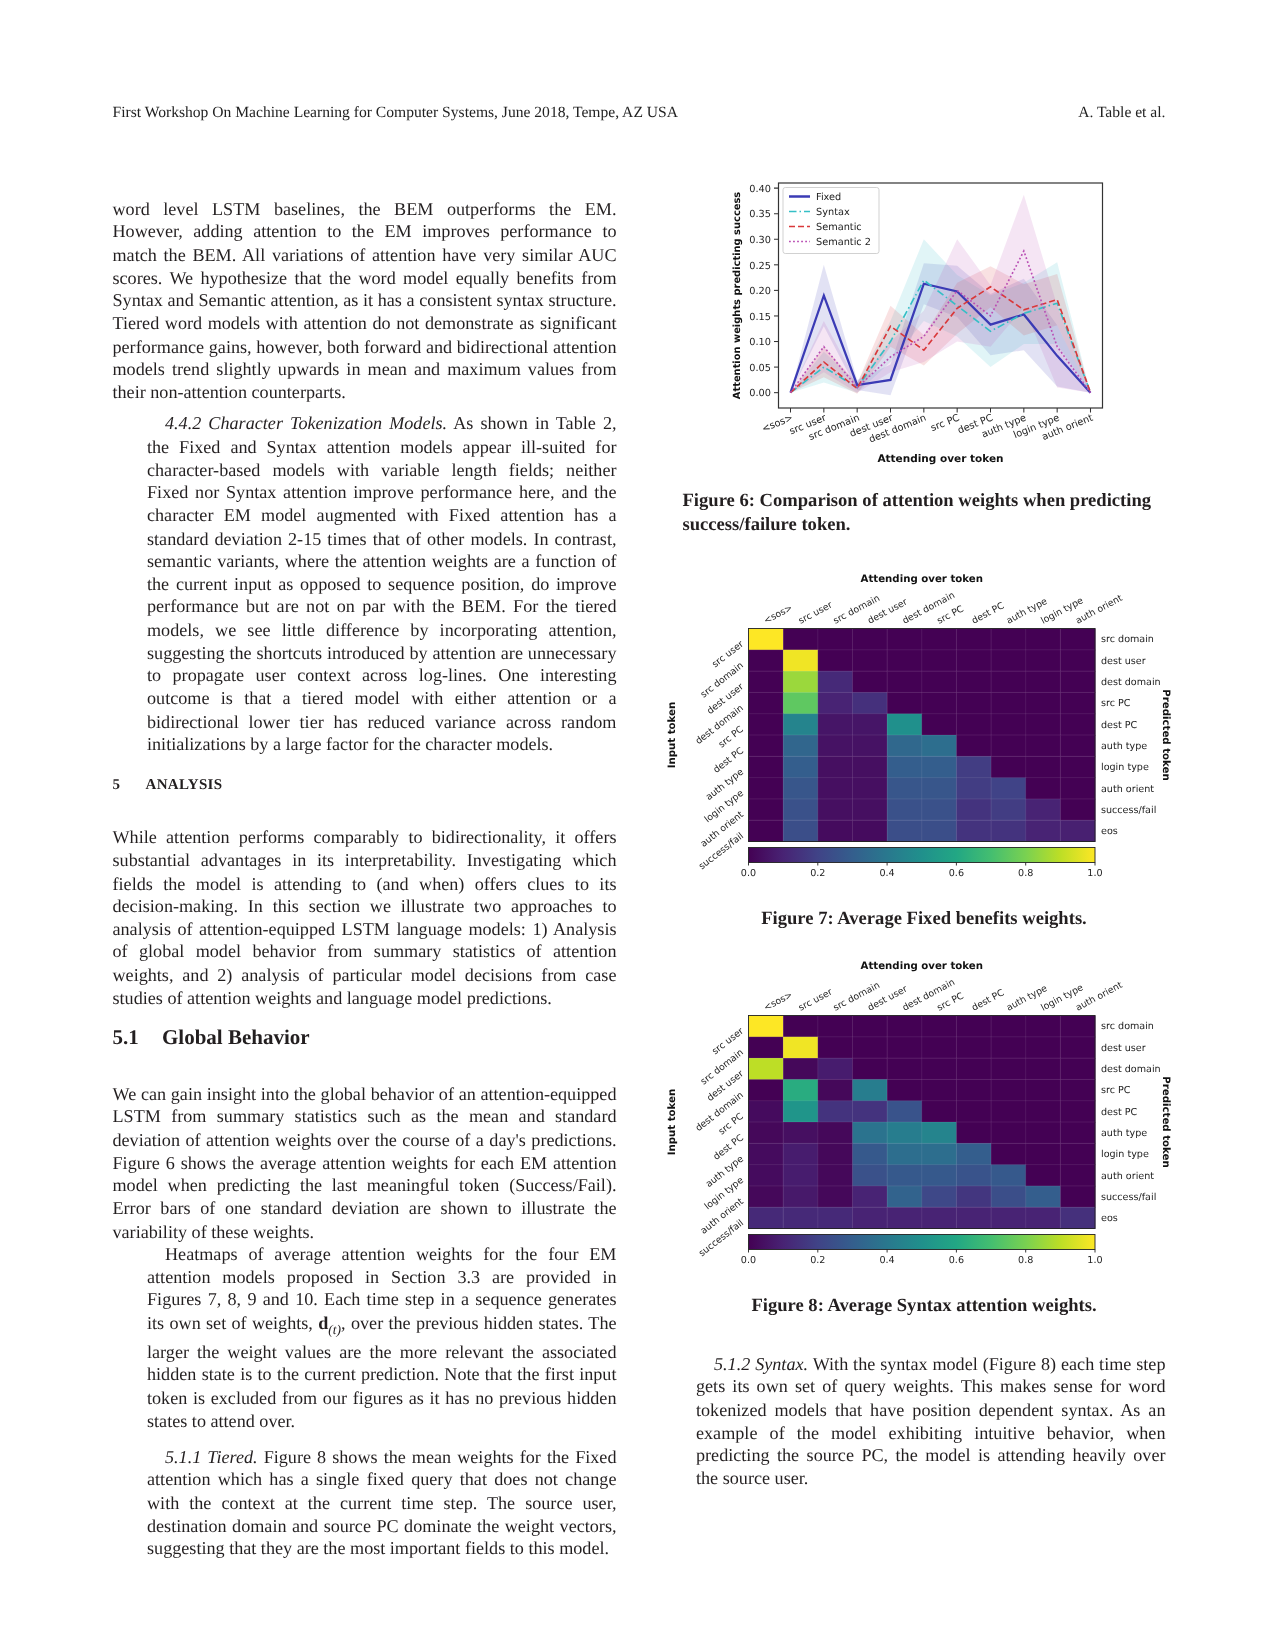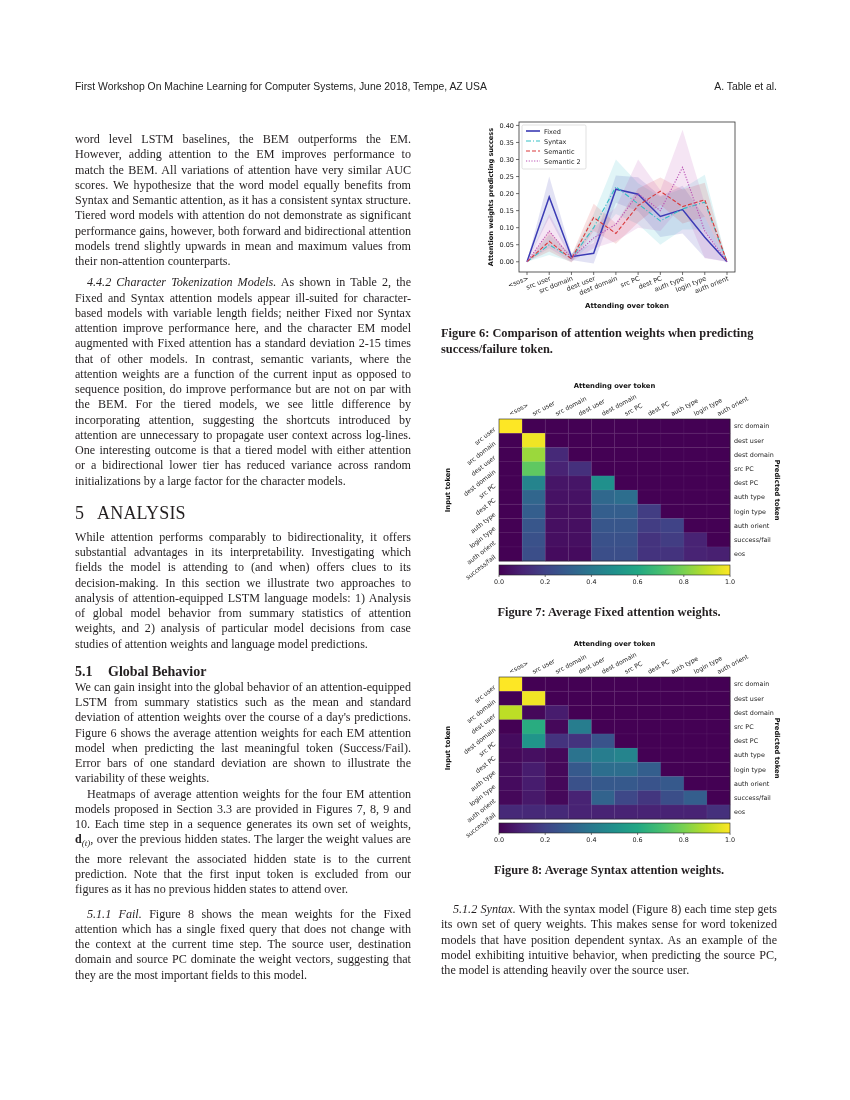--- a/index.html
+++ b/index.html
@@ -1,34 +1,34 @@
 <!DOCTYPE html>
 <html><head>
 <meta charset="utf-8">
 <style>
   * { box-sizing: border-box; margin: 0; padding: 0; }
   html, body { width: 850px; height: 1100px; background: #ffffff; }
   body { position: relative; font-family: "Liberation Serif", "DejaVu Serif", serif; color: #231f20; overflow: hidden; }
 
-  .running-head { position: absolute; top: 81px; left: 75px; width: 702px; font-family: Liberation Sans, sans-serif; font-size: 10.4px; display: flex; justify-content: space-between; color: #222; gap: 28px; }
+  .running-head { position: absolute; top: 70px; left: 75px; width: 702px; font-family: Liberation Serif, serif; font-size: 10.4px; display: flex; justify-content: space-between; color: #222; gap: 28px; }
 
   .col-left { position: absolute; left: 75px; top: 132px; width: 336px; }
   .col-right { position: absolute; left: 441px; top: 112px; width: 336px; }
 
   p.body { font-size: 12.1px; line-height: 15.25px; text-align: justify; hyphens: auto; }
-  p.indent { text-indent: 12px; }
+  p.indent { text-indent: 12px; margin-left: 23px; }
   .subsub { font-style: italic; }
   .gap { height: 6px; }
 
-  h2.sec { font-size: 18px; font-weight: normal; margin-top: 14px; margin-bottom: 6px; letter-spacing: 0.2px; }
+  h2.sec { font-size: 10px; font-weight: bold; margin-top: 14px; margin-bottom: 22px; letter-spacing: 0.2px; }
   h2.sec .num { display: inline-block; width: 22px; }
-  h3.subsec { font-size: 14px; font-weight: bold; margin-top: 12px; margin-bottom: 0; }
+  h3.subsec { font-size: 14px; font-weight: bold; margin-top: 12px; margin-bottom: 21px; }
   h3.subsec .num { display: inline-block; width: 33px; }
 
-  .caption { font-size: 12.4px; font-weight: bold; line-height: 15.5px; }
+  .caption { font-size: 12.4px; font-weight: bold; line-height: 15.5px; margin-left: 14px; }
   .caption.center { text-align: center; }
 
   svg text { font-family: "DejaVu Sans", "Liberation Sans", sans-serif; }
 </style>
 </head>
 <body>
 
 <div class="running-head">
   <span>First Workshop On Machine Learning for Computer Systems, June 2018, Tempe, AZ USA</span>
   <span>A. Table et al.</span>
@@ -39,21 +39,21 @@
   <div class="gap"></div>
   <p class="body indent"><span class="subsub">4.4.2 Character Tokenization Models.</span><span> As shown in Table 2, the Fixed and Syntax attention models appear ill-suited for character-based models with variable length fields; neither Fixed nor Syntax attention improve performance here, and the character EM model augmented with Fixed attention has a standard deviation 2-15 times that of other models. In contrast, semantic variants, where the attention weights are a function of the current input as opposed to sequence position, do improve performance but are not on par with the BEM. For the tiered models, we see little difference by incorporating attention, suggesting the shortcuts introduced by attention are unnecessary to propagate user context across log-lines. One interesting outcome is that a tiered model with either attention or a bidirectional lower tier has reduced variance across random initializations by a large factor for the character models.</span></p>
 
   <h2 class="sec"><span class="num">5</span><span>ANALYSIS</span></h2>
   <p class="body">While attention performs comparably to bidirectionality, it offers substantial advantages in its interpretability. Investigating which fields the model is attending to (and when) offers clues to its decision-making. In this section we illustrate two approaches to analysis of attention-equipped LSTM language models: 1) Analysis of global model behavior from summary statistics of attention weights, and 2) analysis of particular model decisions from case studies of attention weights and language model predictions.</p>
 
   <h3 class="subsec"><span class="num">5.1</span><span>Global Behavior</span></h3>
   <p class="body">We can gain insight into the global behavior of an attention-equipped LSTM from summary statistics such as the mean and standard deviation of attention weights over the course of a day's predictions. Figure 6 shows the average attention weights for each EM attention model when predicting the last meaningful token (Success/Fail). Error bars of one standard deviation are shown to illustrate the variability of these weights.</p>
   <p class="body indent"><span>Heatmaps of average attention weights for the four EM attention models proposed in Section 3.3 are provided in Figures 7, 8, 9 and 10. Each time step in a sequence generates its own set of weights, </span><b>d</b><sub style="font-style:italic;font-size:9px">(t)</sub><span>, over the previous hidden states. The larger the weight values are the more relevant the associated hidden state is to the current prediction. Note that the first input token is excluded from our figures as it has no previous hidden states to attend over.</span></p>
   <div class="gap" style="height:9px"></div>
-  <p class="body indent"><span class="subsub">5.1.1 Fail.</span><span> Figure 8 shows the mean weights for the Fixed attention which has a single fixed query that does not change with the context at the current time step. The source user, destination domain and source PC dominate the weight vectors, suggesting that they are the most important fields to this model.</span></p>
+  <p class="body indent"><span class="subsub">5.1.1 Tiered.</span><span> Figure 8 shows the mean weights for the Fixed attention which has a single fixed query that does not change with the context at the current time step. The source user, destination domain and source PC dominate the weight vectors, suggesting that they are the most important fields to this model.</span></p>
 </div>
 
 <div class="col-right">
   <div style="height:210px;">
     <svg id="linechart" width="336" height="210" viewBox="0 0 336 210">
         <rect x="78" y="10" width="216" height="150" fill="#fff" stroke="#333" stroke-width="0.8"></rect>
         <line x1="75" x2="78" y1="149.77272727272728" y2="149.77272727272728" stroke="#333" stroke-width="0.7"></line>
         <text x="73" y="152.27272727272728" font-size="6.5" text-anchor="end" fill="#222">0.00</text>
         <line x1="75" x2="78" y1="132.72727272727272" y2="132.72727272727272" stroke="#333" stroke-width="0.7"></line>
         <text x="73" y="135.22727272727272" font-size="6.5" text-anchor="end" fill="#222">0.05</text>
@@ -293,21 +293,21 @@
         <line x1="150.4" x2="150.4" y1="196" y2="198" stroke="#222" stroke-width="0.6"></line>
         <text x="150.4" y="205" font-size="6.4" text-anchor="middle" fill="#222">0.4</text>
         <line x1="196.6" x2="196.6" y1="196" y2="198" stroke="#222" stroke-width="0.6"></line>
         <text x="196.6" y="205" font-size="6.4" text-anchor="middle" fill="#222">0.6</text>
         <line x1="242.8" x2="242.8" y1="196" y2="198" stroke="#222" stroke-width="0.6"></line>
         <text x="242.8" y="205" font-size="6.4" text-anchor="middle" fill="#222">0.8</text>
         <line x1="289" x2="289" y1="196" y2="198" stroke="#222" stroke-width="0.6"></line>
         <text x="289" y="205" font-size="6.4" text-anchor="middle" fill="#222">1.0</text>
       </svg>
   </div>
-  <p class="caption center" style="margin-top:8px;">Figure 7: Average Fixed attention weights.</p>
+  <p class="caption center" style="margin-top:8px;">Figure 7: Average Fixed benefits weights.</p>
 
   <div style="margin-top:16px;height:218px;">
     <svg id="heat2" width="340" height="218" viewBox="0 0 340 218">
         <text x="173.5" y="9" font-size="6.8" font-weight="bold" text-anchor="middle" fill="#111">Attending over token</text>
         <text x="69.55" y="37" font-size="6.2" fill="#222" transform="rotate(-28 69.55 37)">&lt;sos&gt;</text>
         <text x="92.65" y="37" font-size="6.2" fill="#222" transform="rotate(-28 92.65 37)">src user</text>
         <text x="115.75" y="37" font-size="6.2" fill="#222" transform="rotate(-28 115.75 37)">src domain</text>
         <text x="138.85000000000002" y="37" font-size="6.2" fill="#222" transform="rotate(-28 138.85000000000002 37)">dest user</text>
         <text x="161.95" y="37" font-size="6.2" fill="#222" transform="rotate(-28 161.95 37)">dest domain</text>
         <text x="185.05" y="37" font-size="6.2" fill="#222" transform="rotate(-28 185.05 37)">src PC</text>

